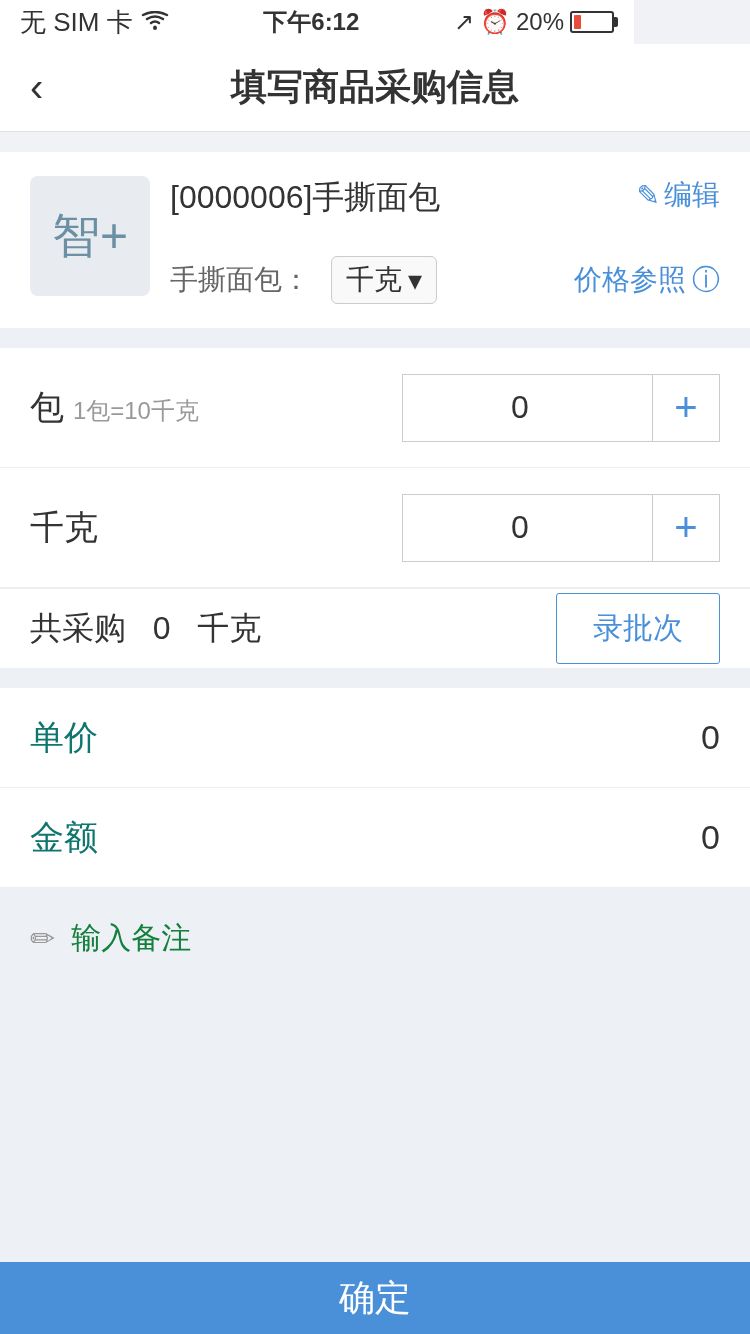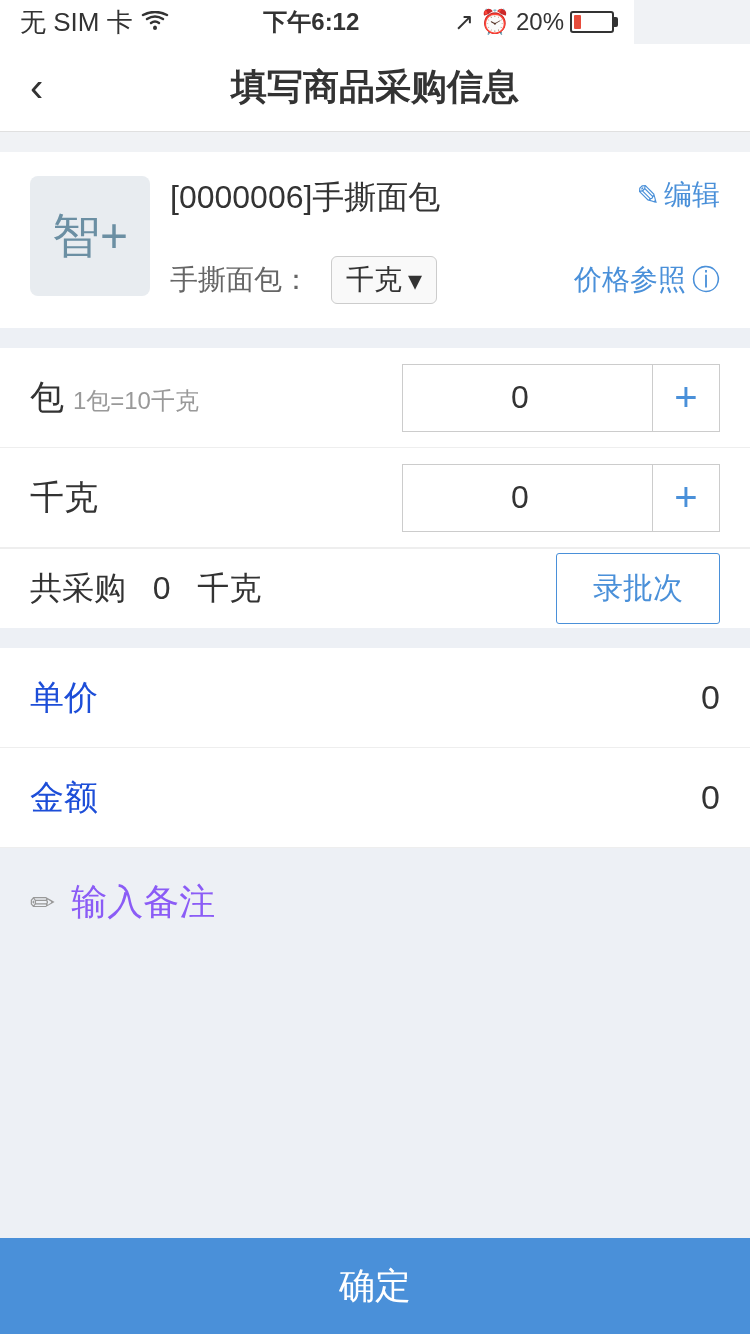--- a/index.html
+++ b/index.html
@@ -162,21 +162,21 @@
     }
 
     
     .input-section {
       background: #fff;
     }
     .input-row {
       display: flex;
       align-items: center;
       padding: 0 30px;
-      height: 100px;
+      height: 120px;
       border-bottom: 1px solid #eee;
     }
     .input-row-label {
       flex: 1;
     }
     .input-label-main {
       font-size: 34px;
       color: #333;
       font-weight: 500;
     }
@@ -246,55 +246,55 @@
     .price-row {
       display: flex;
       align-items: center;
       justify-content: space-between;
       padding: 0 30px;
       height: 100px;
       border-bottom: 1px solid #eee;
     }
     .price-label {
       font-size: 34px;
-      color: #1d4ed8;
+      color: #0f766e;
     }
     .price-value {
       font-size: 34px;
       color: #333;
     }
 
     
     .note-section {
       background: #edf0f5;
       padding: 30px;
       display: flex;
       align-items: center;
       gap: 16px;
       min-height: 100px;
     }
     .note-icon {
       color: #999;
       font-size: 30px;
     }
     .note-placeholder {
-      color: #8b5cf6;
-      font-size: 36px;
+      color: #15803d;
+      font-size: 30px;
     }
 
     
     .content-area {
       background: #edf0f5;
       min-height: 380px;
     }
 
     
     .confirm-btn {
       width: 750px;
-      height: 96px;
+      height: 72px;
       background: #4a90d9;
       color: #fff;
       font-size: 36px;
       border: none;
       display: flex;
       align-items: center;
       justify-content: center;
       cursor: pointer;
       position: fixed;
       bottom: 0;

